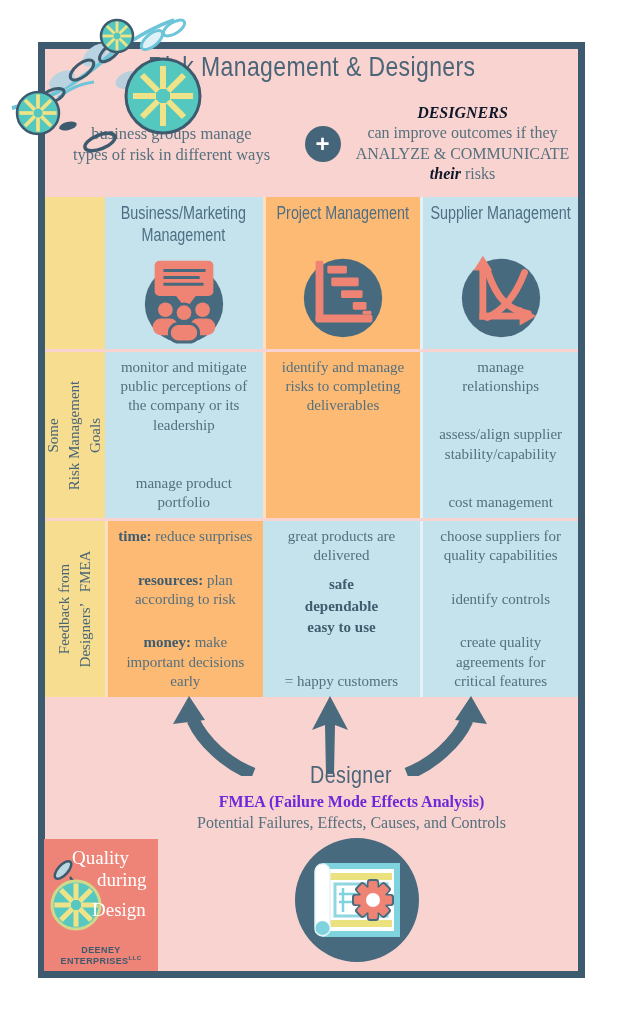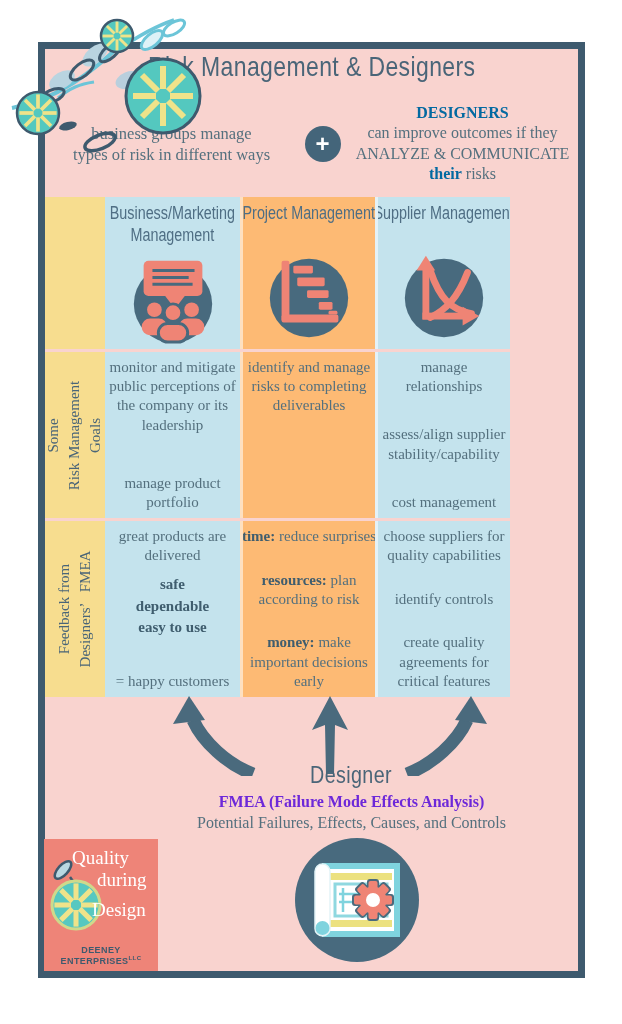--- a/index.html
+++ b/index.html
@@ -14,23 +14,23 @@
   .title{position:absolute;top:2px;left:0;width:100%;text-align:center;
          font-size:28px;color:#4a6578;letter-spacing:.5px;}
   
   .intro{position:absolute;top:54px;left:0;width:100%;display:flex;
          justify-content:center;align-items:center;gap:9px;}
   .intro-left{width:248px;text-align:center;font-size:16.5px;line-height:1.3;}
   .plus-circle{width:36px;height:36px;border-radius:50%;background:#44657a;color:#ffffff;
          display:flex;align-items:center;justify-content:center;font-size:24px;
          font-family:"Liberation Sans",sans-serif;font-weight:bold;flex:0 0 auto;}
   .intro-right{width:226px;text-align:center;font-size:16px;line-height:1.28;}
-  .intro-right b{color:#0369a1;}
-  
-  .rtable{position:absolute;left:0;top:148px;width:465px;height:500px;display:grid;
+  .intro-right b{color:#0f172a;font-style:italic;}
+  
+  .rtable{position:absolute;left:0;top:148px;width:533px;height:500px;display:grid;
           grid-template-columns:60px 1fr 1fr 1fr;grid-template-rows:152px 166px 176px;
           row-gap:3px;}
   .cell{overflow:hidden;}
   .c-label{background:#f7dd8f;display:flex;align-items:center;justify-content:center;}
   .c-blue{background:#c4e3ed;}
   .c-teal{background:#fdba74;}
   .vsep{border-left:3px solid rgba(255,255,255,.55);}
   .vlabel{transform:rotate(-90deg);white-space:pre;text-align:center;line-height:1.4;
           font-size:15px;color:#4a6578;}
   .hcell{display:flex;flex-direction:column;align-items:center;padding-top:6px;}
@@ -160,38 +160,38 @@
         <div class="pre">assess/align supplier
 stability/capability</div>
         <div class="gap"></div>
         <div class="pre">cost management</div>
       </div>
 
       <div class="cell c-label">
         <div class="vlabel">Feedback from
 Designers’   FMEA</div>
       </div>
+      <div class="cell c-teal body-cell vsep">
+        <div class="pre"><b>time:</b><span> reduce surprises</span></div>
+        <div class="gap"></div>
+        <div class="pre"><b>resources:</b><span> plan
+according to risk</span></div>
+        <div class="gap"></div>
+        <div class="pre"><b>money:</b><span> make
+important decisions
+early</span></div>
+      </div>
       <div class="cell c-blue body-cell">
         <div class="pre">great products are
 delivered</div>
         <div class="pre boldlines">safe
 dependable
 easy to use</div>
         <div class="gap"></div>
         <div class="pre">= happy customers</div>
-      </div>
-      <div class="cell c-teal body-cell vsep">
-        <div class="pre"><b>time:</b><span> reduce surprises</span></div>
-        <div class="gap"></div>
-        <div class="pre"><b>resources:</b><span> plan
-according to risk</span></div>
-        <div class="gap"></div>
-        <div class="pre"><b>money:</b><span> make
-important decisions
-early</span></div>
       </div>
       <div class="cell c-blue body-cell vsep">
         <div class="pre">choose suppliers for
 quality capabilities</div>
         <div class="gap"></div>
         <div class="pre">identify controls</div>
         <div class="gap"></div>
         <div class="pre">create quality
 agreements for
 critical features</div>

